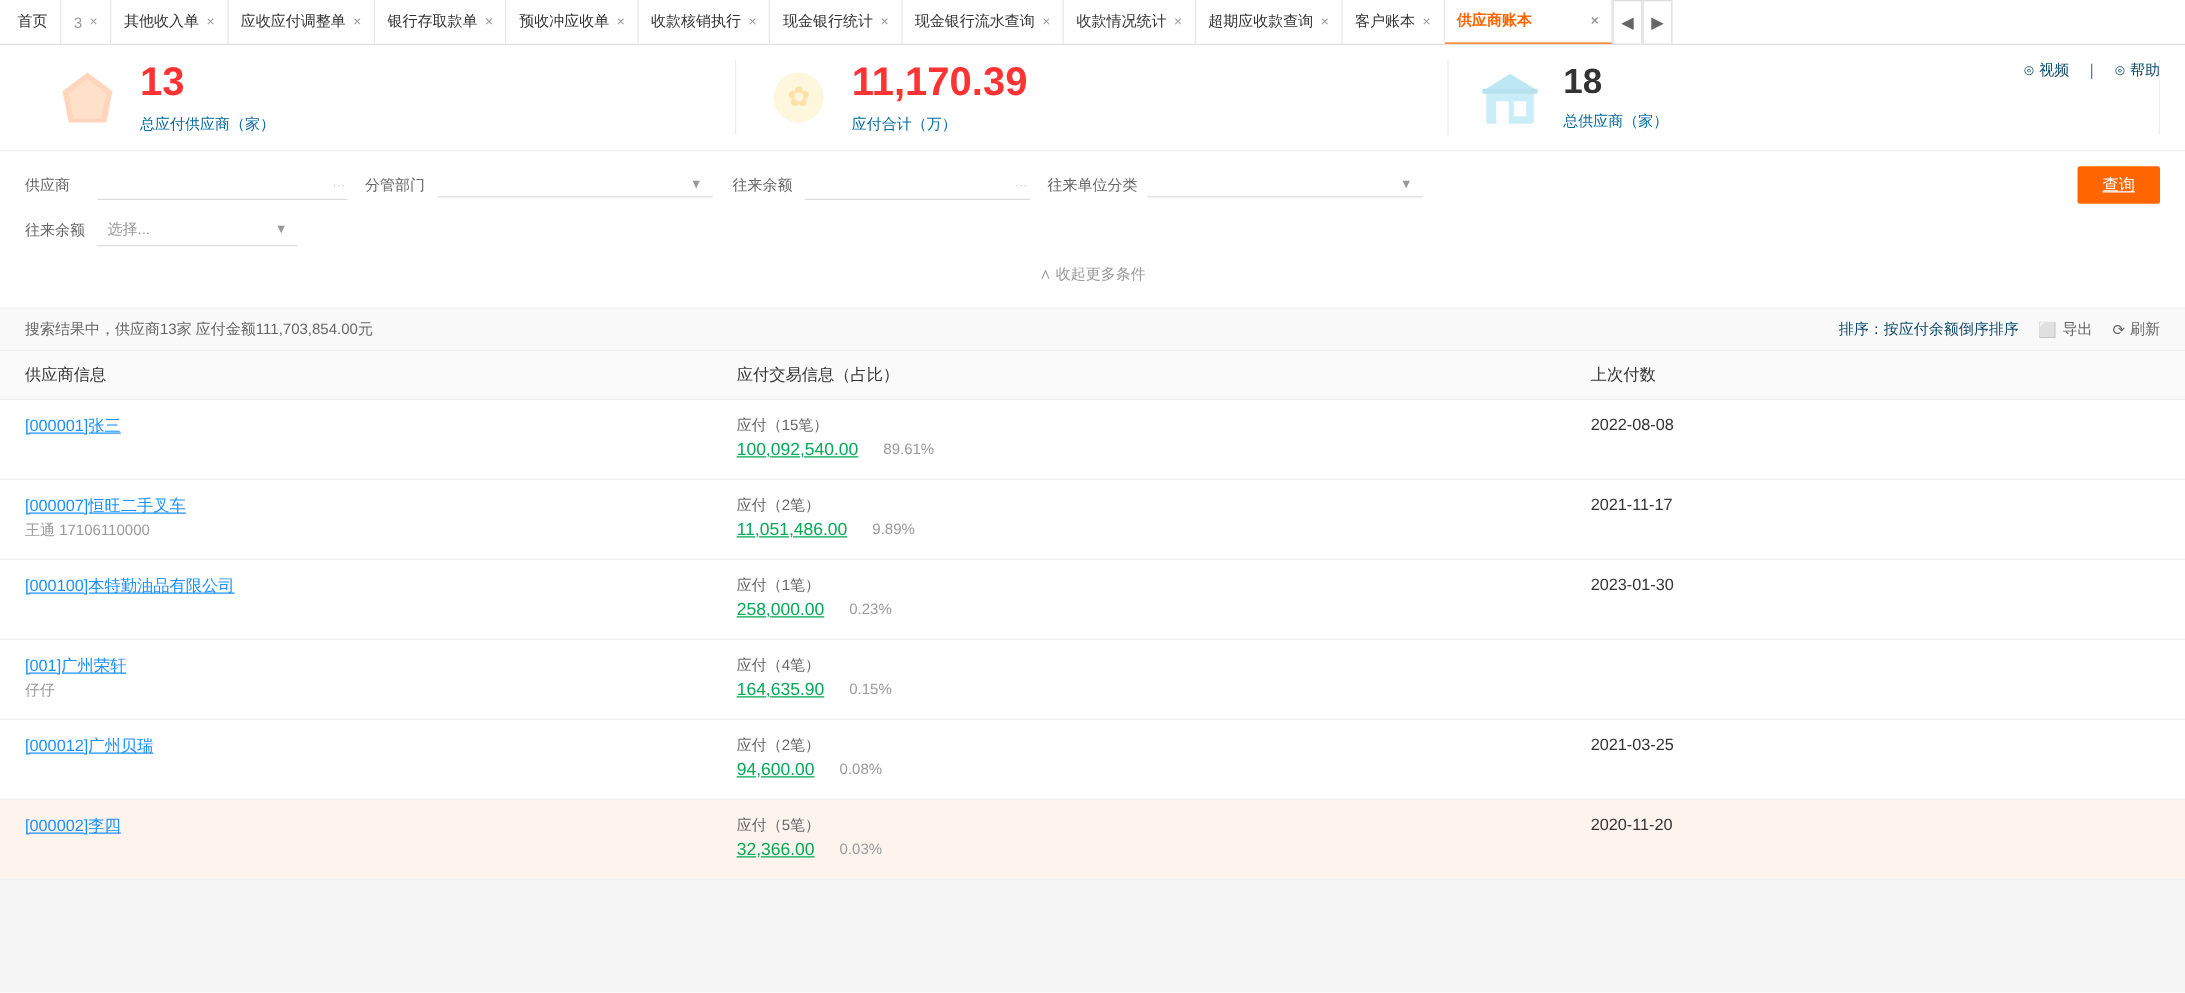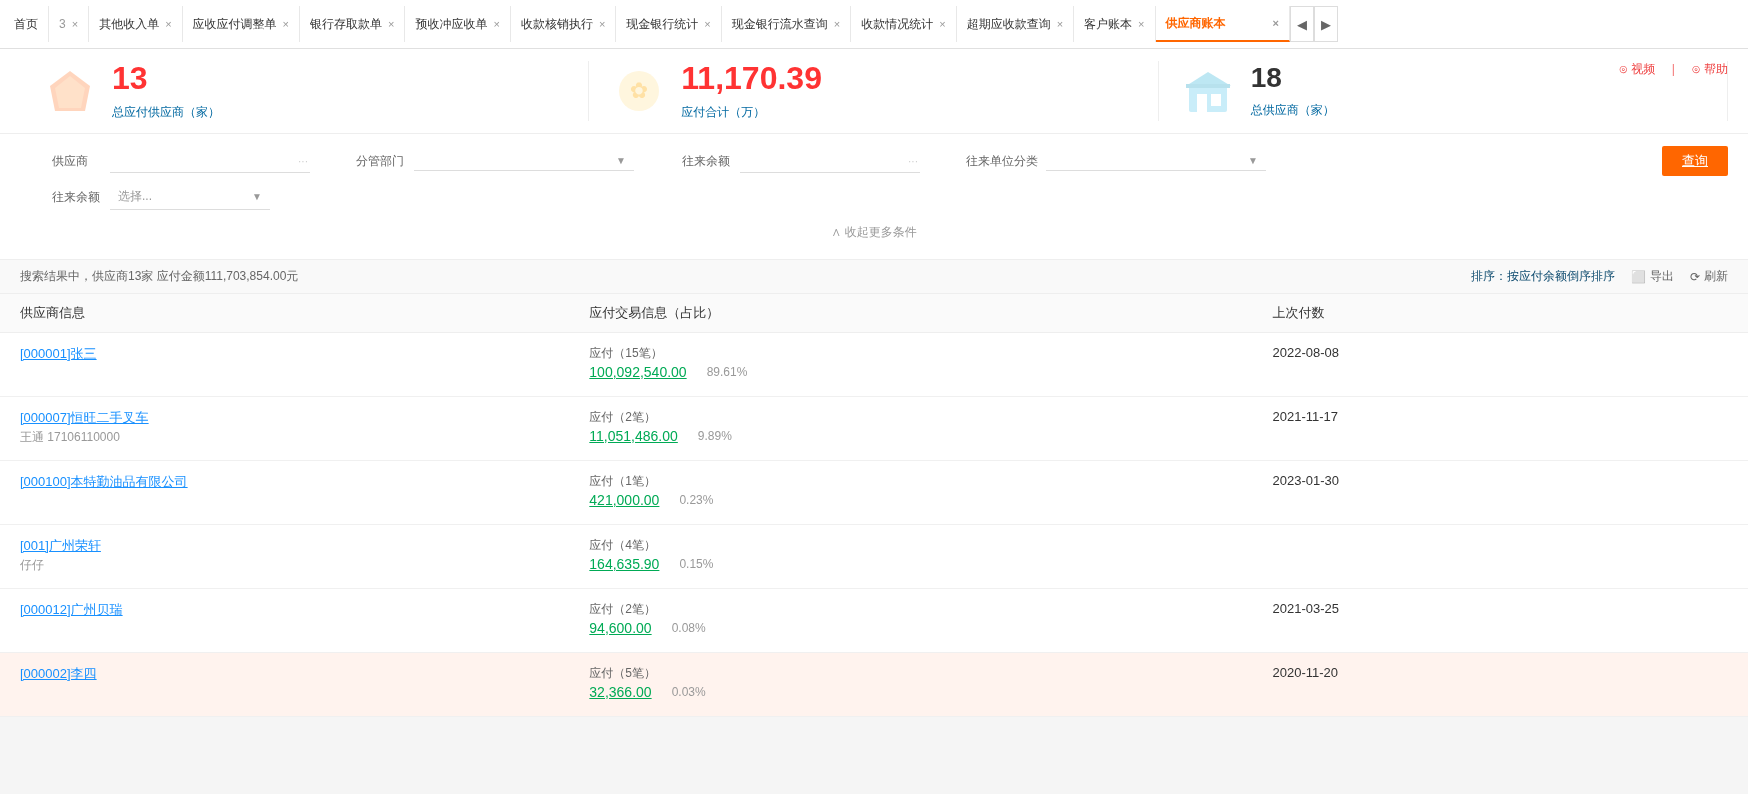--- a/index.html
+++ b/index.html
@@ -4,21 +4,21 @@
   <style>
     * { box-sizing: border-box; margin: 0; padding: 0; }
     body { font-family: 'Microsoft YaHei', Arial, sans-serif; font-size: 13px; background: #f5f5f5; color: #333; overflow-x: hidden; }
 
     
     .top-nav {
       display: flex;
       align-items: center;
       background: #fff;
       border-bottom: 1px solid #e0e0e0;
-      height: 49px;
+      height: 36px;
       padding: 0 4px;
       overflow: hidden;
     }
     .nav-tab {
       display: inline-flex;
       align-items: center;
       padding: 0 10px;
       height: 36px;
       white-space: nowrap;
       font-size: 12px;
@@ -68,21 +68,21 @@
       color: #0369a1;
       margin-top: 10px;
     }
     .header-actions {
       position: absolute;
       right: 20px;
       top: 12px;
       display: flex;
       gap: 12px;
       font-size: 12px;
-      color: #ef4444;
+      color: #0c4a6e;
     }
     .header-actions span { cursor: pointer; }
 
     
     .filter-area {
       background: #fff;
       padding: 12px 20px;
       border-bottom: 1px solid #eee;
     }
     .filter-row {
@@ -95,21 +95,20 @@
     .filter-item {
       display: flex;
       align-items: center;
       gap: 8px;
     }
     .filter-label {
       font-size: 12px;
       color: #666;
       white-space: nowrap;
       min-width: 50px;
-      margin-left: 32px;
     }
     .filter-input {
       border: none;
       border-bottom: 1px solid #ddd;
       padding: 4px 8px;
       font-size: 12px;
       outline: none;
       width: 180px;
       color: #333;
     }
@@ -450,21 +449,21 @@
     <div class="col-supplier">
       <div>
         <a class="supplier-name">[000100]本特勤油品有限公司</a>
       </div>
 
     </div>
     <div class="col-transaction">
       <div class="transaction-info">
         <span class="transaction-label">应付（1笔）</span>
         <div class="transaction-row">
-          <a class="transaction-amount">421,000.00</a>
+          <a class="transaction-amount">258,000.00</a>
           <span class="transaction-pct">0.23%</span>
         </div>
       </div>
     </div>
     <div class="col-lastpay">
       <span class="lastpay-date">2023-01-30</span>
     </div>
   </div>
       <div class="table-row">
     <div class="col-supplier">

